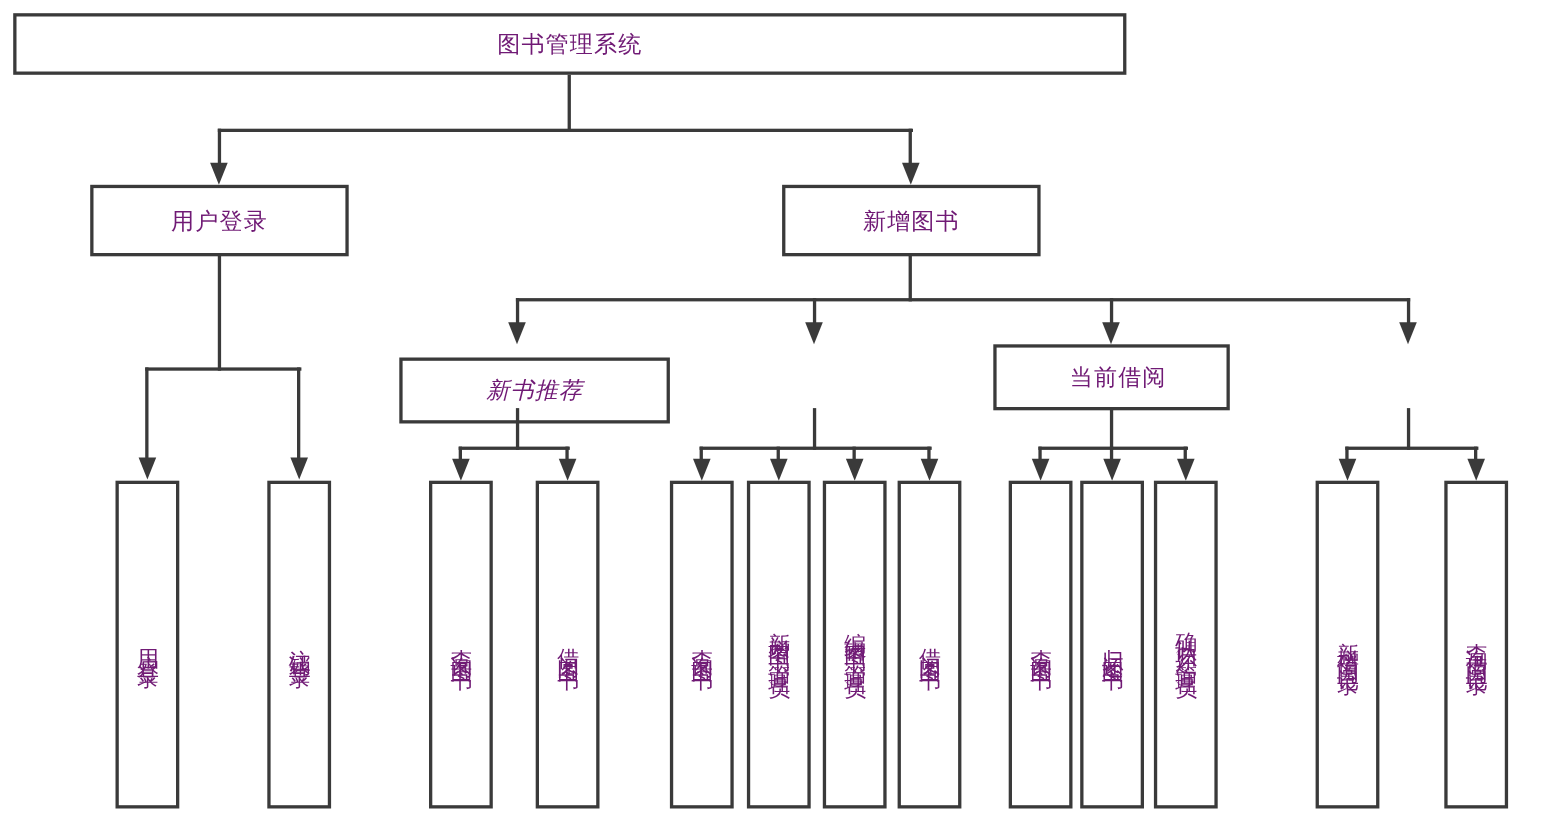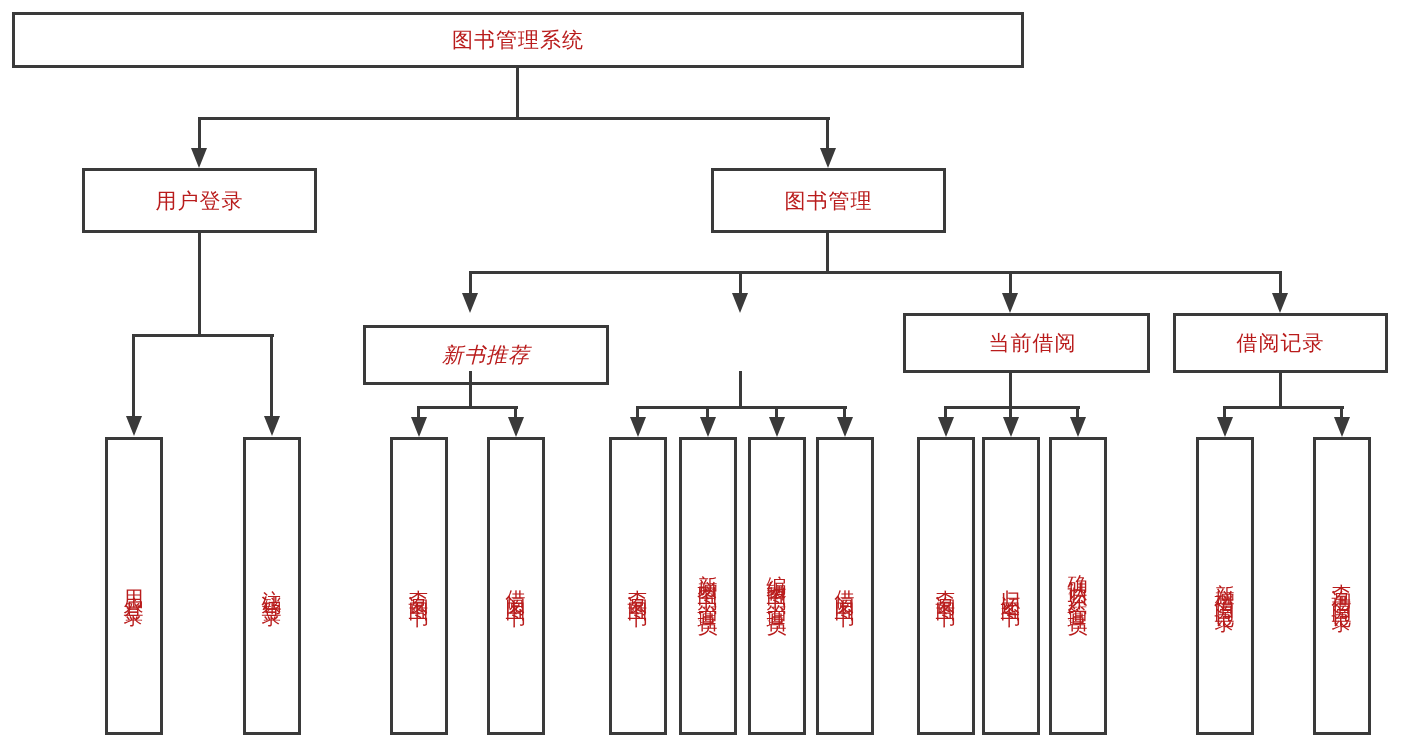--- a/index.html
+++ b/index.html
@@ -13,21 +13,21 @@
     width: 1405px;
     height: 747px;
     background: #ffffff;
     overflow: hidden;
   }
   .box {
     position: absolute;
     box-sizing: border-box;
     border: 3px solid #3a3a3a;
     background: #ffffff;
-    color: #b91c1c;
+    color: #701a75;
     display: flex;
     align-items: center;
     justify-content: center;
     font-size: 21px;
     letter-spacing: 1px;
     white-space: nowrap;
   }
   .leaf {
     writing-mode: vertical-rl;
     text-orientation: mixed;
@@ -69,43 +69,42 @@
   <div class="box" style="left:12px; top:12px; width:1012px; height:56px;">图书管理系统</div>
 
   <div class="vline" style="left:516px; top:68px; height:51px;"></div>
   <div class="hline" style="left:198px; top:117px; width:632px;"></div>
   <div class="vline" style="left:198px; top:117px; height:33px;"></div>
   <div class="arrow" style="left:191px; top:148px;"></div>
   <div class="vline" style="left:826px; top:117px; height:33px;"></div>
   <div class="arrow" style="left:820px; top:148px;"></div>
 
   <div class="box" style="left:82px; top:168px; width:235px; height:65px;">用户登录</div>
-  <div class="box" style="left:711px; top:168px; width:235px; height:65px;">图书管理</div>
+  <div class="box" style="left:711px; top:168px; width:235px; height:65px;">新增图书</div>
 
   <div class="vline" style="left:198px; top:231px; height:106px;"></div>
   <div class="hline" style="left:132px; top:334px; width:142px;"></div>
   <div class="vline" style="left:132px; top:334px; height:84px;"></div>
   <div class="arrow" style="left:126px; top:416px;"></div>
   <div class="vline" style="left:270px; top:334px; height:84px;"></div>
   <div class="arrow" style="left:264px; top:416px;"></div>
 
   <div class="vline" style="left:826px; top:231px; height:43px;"></div>
   <div class="hline" style="left:469px; top:271px; width:813px;"></div>
   <div class="vline" style="left:469px; top:271px; height:24px;"></div>
   <div class="arrow" style="left:462px; top:293px;"></div>
   <div class="vline" style="left:739px; top:271px; height:24px;"></div>
   <div class="arrow" style="left:732px; top:293px;"></div>
   <div class="vline" style="left:1009px; top:271px; height:24px;"></div>
   <div class="arrow" style="left:1002px; top:293px;"></div>
   <div class="vline" style="left:1279px; top:271px; height:24px;"></div>
   <div class="arrow" style="left:1272px; top:293px;"></div>
 
   <div class="box" style="left:363px; top:325px; width:246px; height:60px;font-style:italic;">新书推荐</div>
-  <div class="box" style="left:903px; top:313px; width:247px; height:60px;padding-left:12px;">当前借阅</div>
-  <div class="box" style="left:1173px; top:313px; width:215px; height:60px;">借阅记录</div>
+  <div class="box" style="left:903px; top:313px; width:215px; height:60px;padding-left:12px;">当前借阅</div>
 
   <div class="vline" style="left:469px; top:371px; height:38px;"></div>
   <div class="hline" style="left:417px; top:406px; width:101px;"></div>
   <div class="vline" style="left:417px; top:406px; height:13px;"></div>
   <div class="arrow" style="left:411px; top:417px;"></div>
   <div class="vline" style="left:514px; top:406px; height:13px;"></div>
   <div class="arrow" style="left:508px; top:417px;"></div>
 
   <div class="vline" style="left:739px; top:371px; height:38px;"></div>
   <div class="hline" style="left:636px; top:406px; width:211px;"></div>

